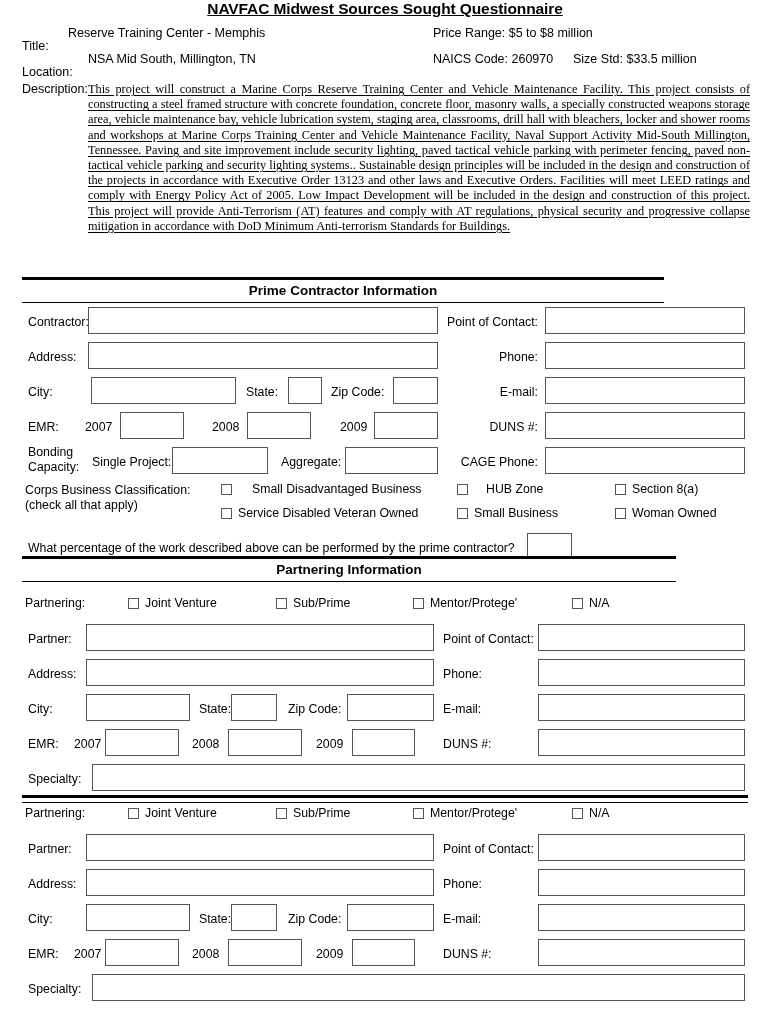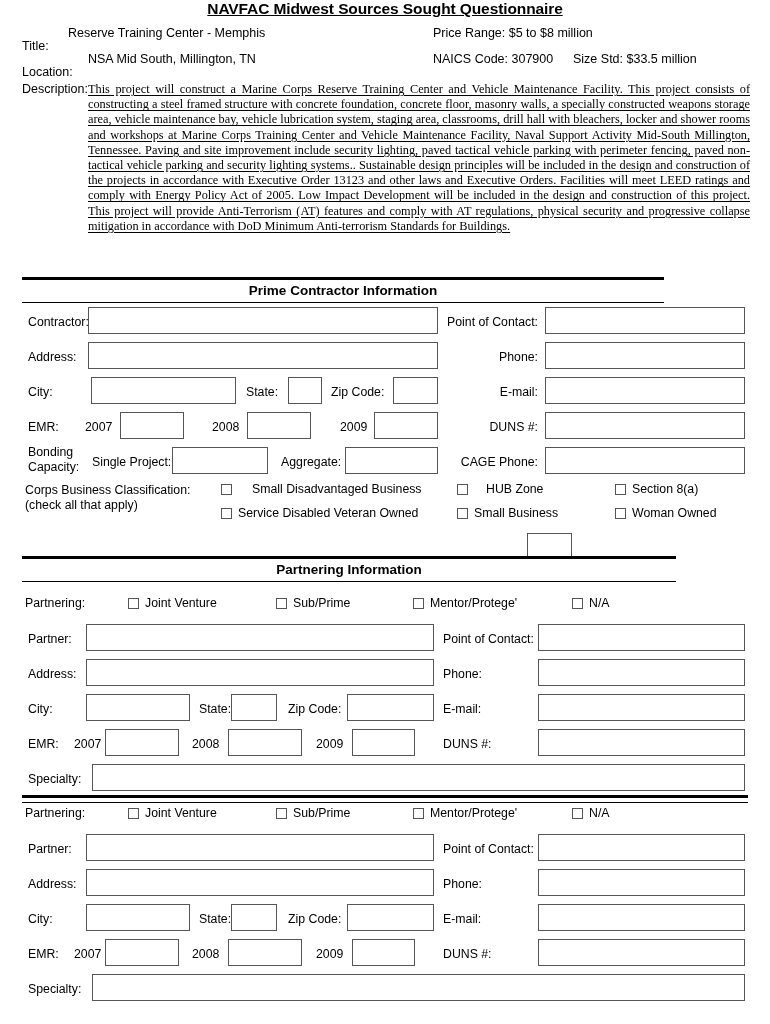--- a/index.html
+++ b/index.html
@@ -150,21 +150,21 @@
 
   <div class="meta-row" style="margin-top:8px;">
     <span class="meta-left-label">Title:</span>
     <span class="meta-left-value" style="left:68px;">Reserve Training Center - Memphis</span>
     <span class="meta-mid">Price Range: $5 to $8 million</span>
   </div>
 
   <div class="meta-row">
     <span class="meta-left-label">Location:</span>
     <span class="meta-left-value" style="left:88px;">NSA Mid South, Millington, TN</span>
-    <span class="meta-mid">NAICS Code: 307900</span>
+    <span class="meta-mid">NAICS Code: 260970</span>
     <span class="meta-right">Size Std: $33.5 million</span>
   </div>
 
   <div class="desc-wrap">
     <span class="desc-label">Description:</span>
     <div class="desc-body">This project will construct a Marine Corps Reserve Training Center and Vehicle Maintenance Facility.  This project consists of constructing a steel framed structure with concrete foundation, concrete floor, masonry walls, a specially constructed weapons storage area, vehicle maintenance bay, vehicle lubrication system, staging area, classrooms, drill hall with bleachers, locker and shower rooms and workshops at Marine Corps Training Center and Vehicle Maintenance Facility, Naval Support Activity Mid-South Millington, Tennessee.  Paving and site improvement include security lighting, paved tactical vehicle parking with perimeter fencing, paved non-tactical vehicle parking and security lighting systems..  Sustainable design principles will be included in the design and construction of the projects in accordance with Executive Order 13123 and other laws and Executive Orders.  Facilities will meet LEED ratings and comply with Energy Policy Act of 2005.  Low Impact Development will be included in the design and construction of this project.  This project will provide Anti-Terrorism (AT) features and comply with AT regulations, physical security and progressive collapse mitigation in accordance with DoD Minimum Anti-terrorism Standards for Buildings.</div>
   </div>
 
   <div style="position:absolute; left:0; top:277px; width:686px;">
     <div class="rule-thick"></div>
@@ -225,20 +225,21 @@
 
       <div class="cb" style="left:221px; top:205px;"></div>
       <span class="cb-lbl" style="left:238px; top:203px;">Service Disabled Veteran Owned</span>
 
       <div class="cb" style="left:457px; top:205px;"></div>
       <span class="cb-lbl" style="left:474px; top:203px;">Small Business</span>
 
       <div class="cb" style="left:615px; top:205px;"></div>
       <span class="cb-lbl" style="left:632px; top:203px;">Woman Owned</span>
 
+      <span class="q-text" style="left:28px; top:238px;">What percentage of the work described above can be performed by the prime contractor?</span>
       <div class="fld" style="left:527px; top:230px; width:45px; height:26px;"></div>
     </div>
   </div>
 
   <div style="position:absolute; left:0; top:556px; width:698px;">
     <div class="rule-thick"></div>
     <div class="section-title">Partnering Information</div>
     <div class="rule-thin"></div>
   </div>
 

